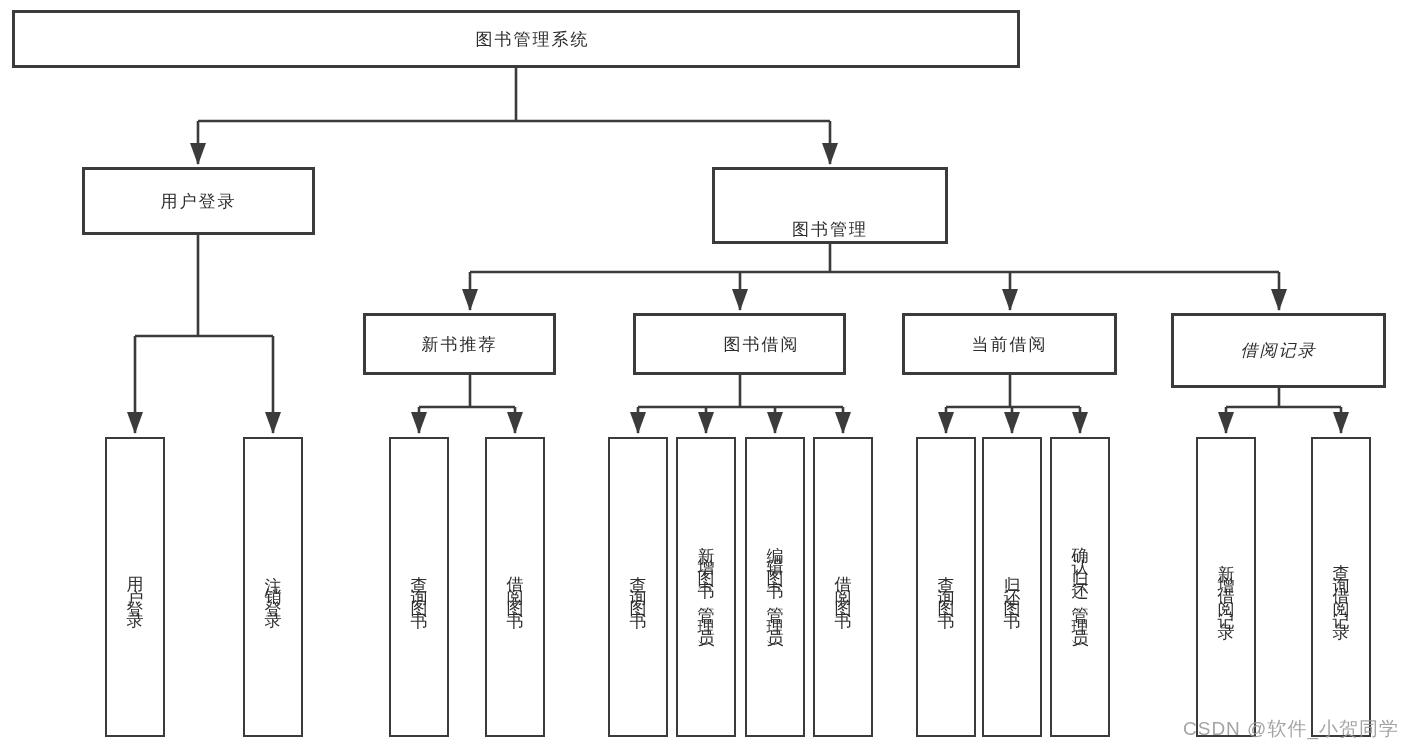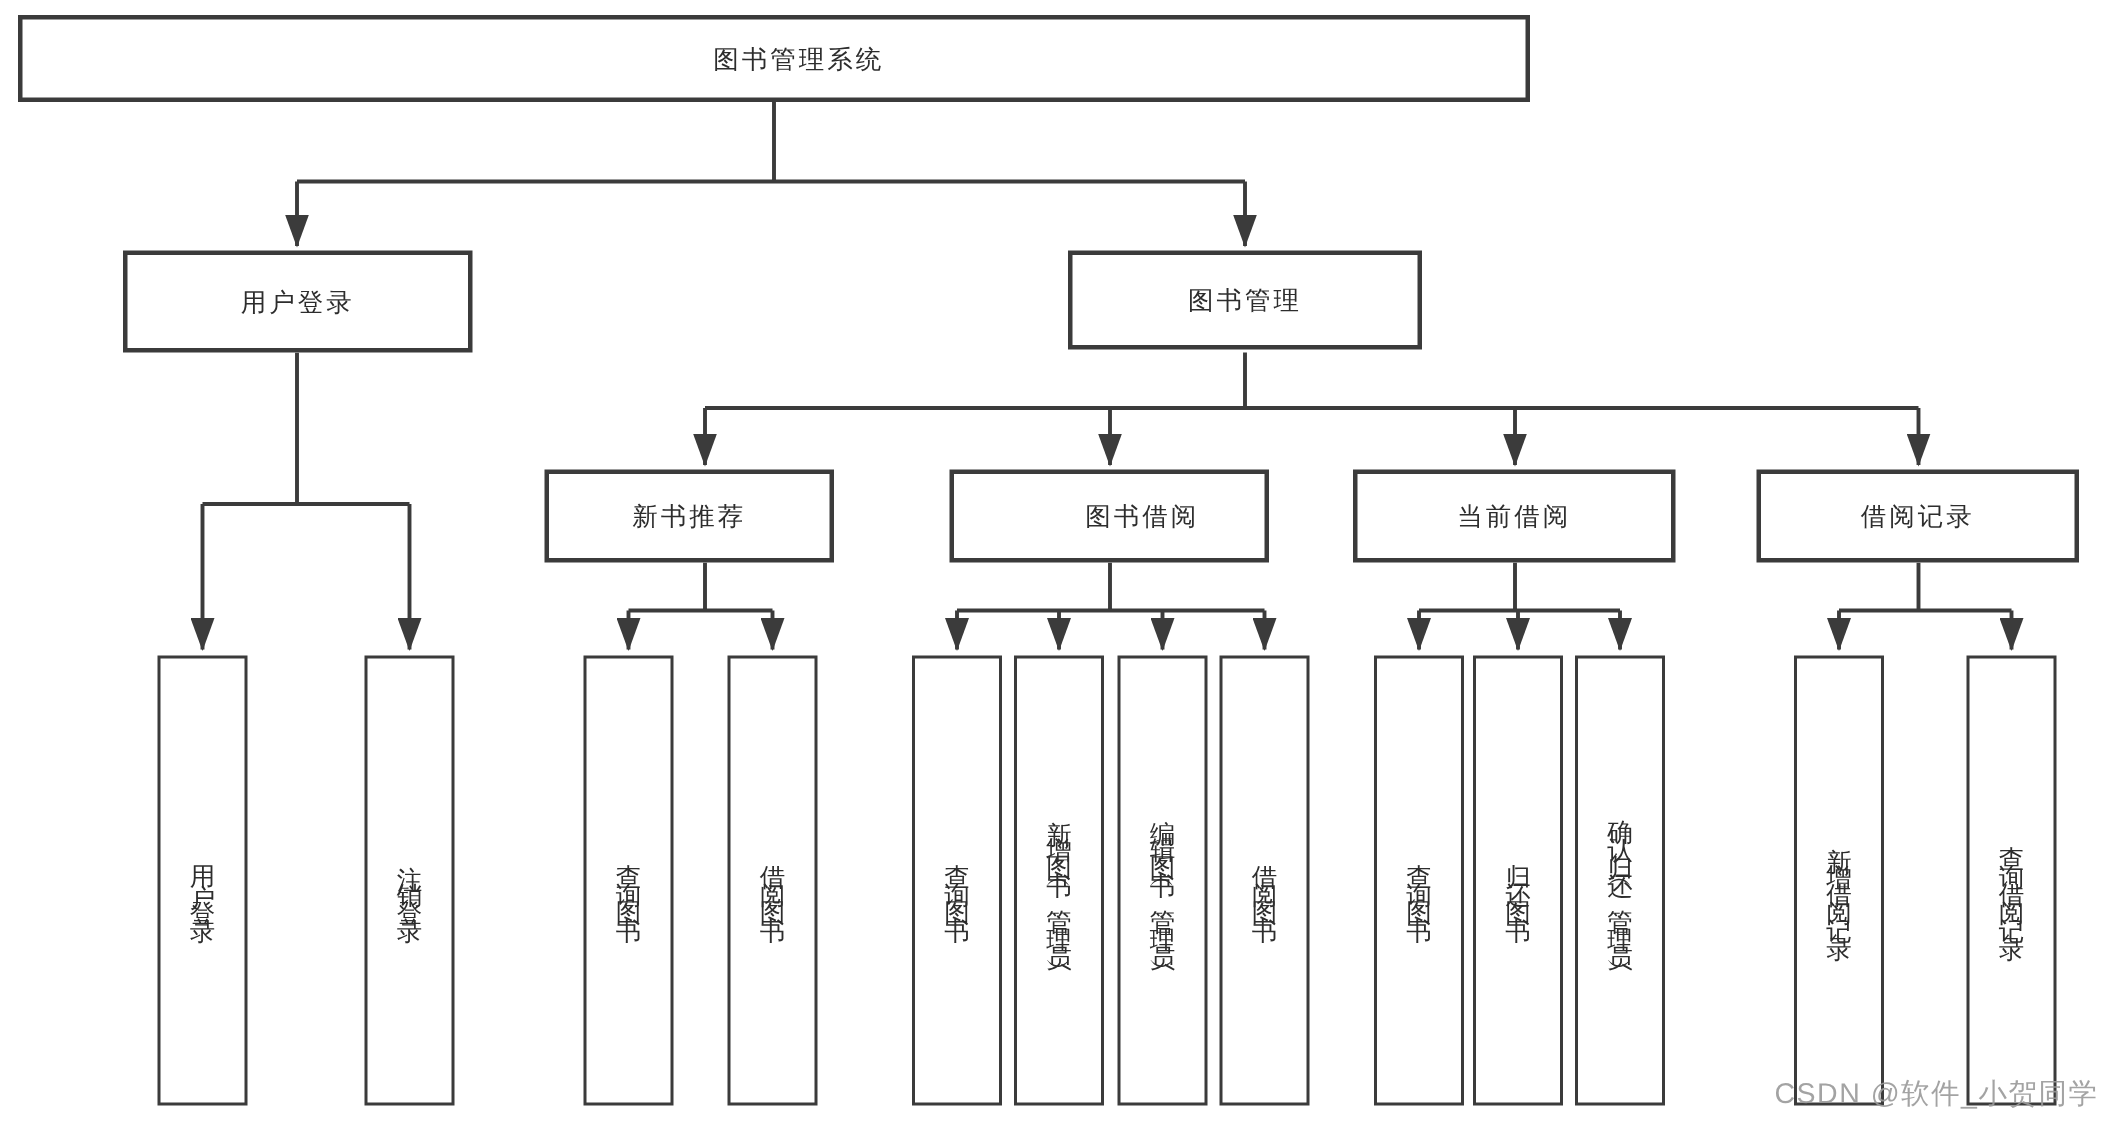--- a/index.html
+++ b/index.html
@@ -126,34 +126,34 @@
     <path class="arrow" d="M1341,407 V433" marker-end="url(#arrowhead)"></path>
   </svg>
 
   <div class="node" style="left:12px; top:10px; width:1008px; height:58px;padding-left:33px;">
     <span>图书管理系统</span>
   </div>
 
   <div class="node" style="left:82px; top:167px; width:233px; height:68px;">
     <span>用户登录</span>
   </div>
-  <div class="node" style="left:712px; top:167px; width:236px; height:66px;">
+  <div class="node" style="left:712px; top:167px; width:236px; height:77px;align-items:flex-end;">
     <span>图书管理</span>
   </div>
 
   <div class="node" style="left:363px; top:313px; width:193px; height:62px;">
     <span>新书推荐</span>
   </div>
   <div class="node" style="left:633px; top:313px; width:213px; height:62px;padding-left:44px;">
     <span>图书借阅</span>
   </div>
   <div class="node" style="left:902px; top:313px; width:215px; height:62px;">
     <span>当前借阅</span>
   </div>
-  <div class="node" style="left:1171px; top:313px; width:215px; height:62px;">
+  <div class="node" style="left:1171px; top:313px; width:215px; height:75px;font-style:italic;">
     <span>借阅记录</span>
   </div>
 
   <div class="leaf" style="left:105px; top:437px; width:60px; height:300px;">
     <span>用户登录</span>
   </div>
   <div class="leaf" style="left:243px; top:437px; width:60px; height:300px;">
     <span>注销登录</span>
   </div>
 

